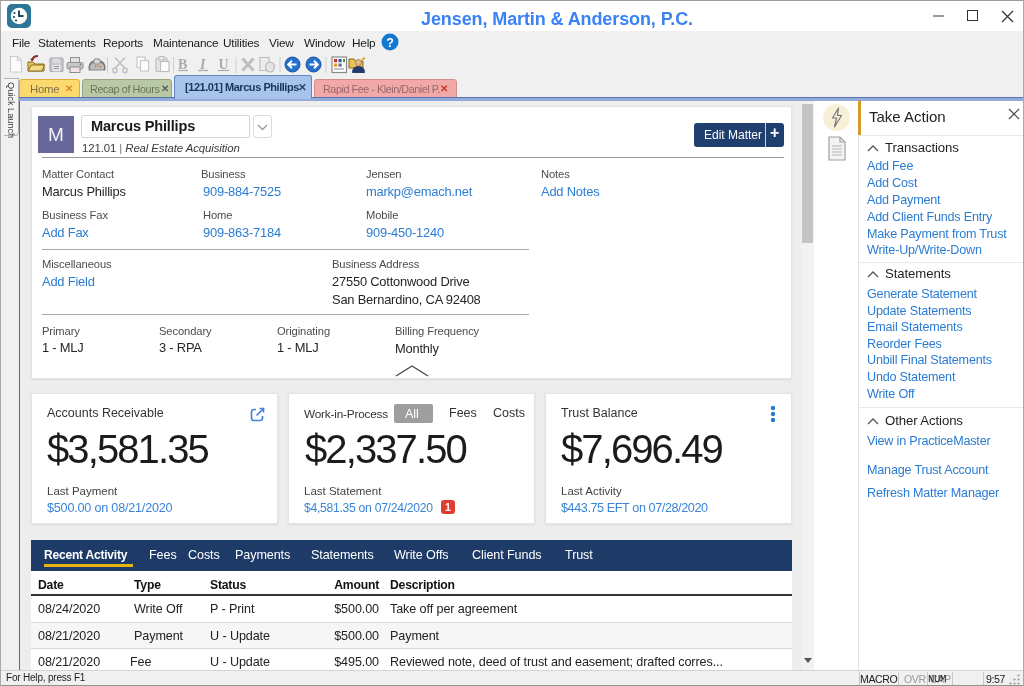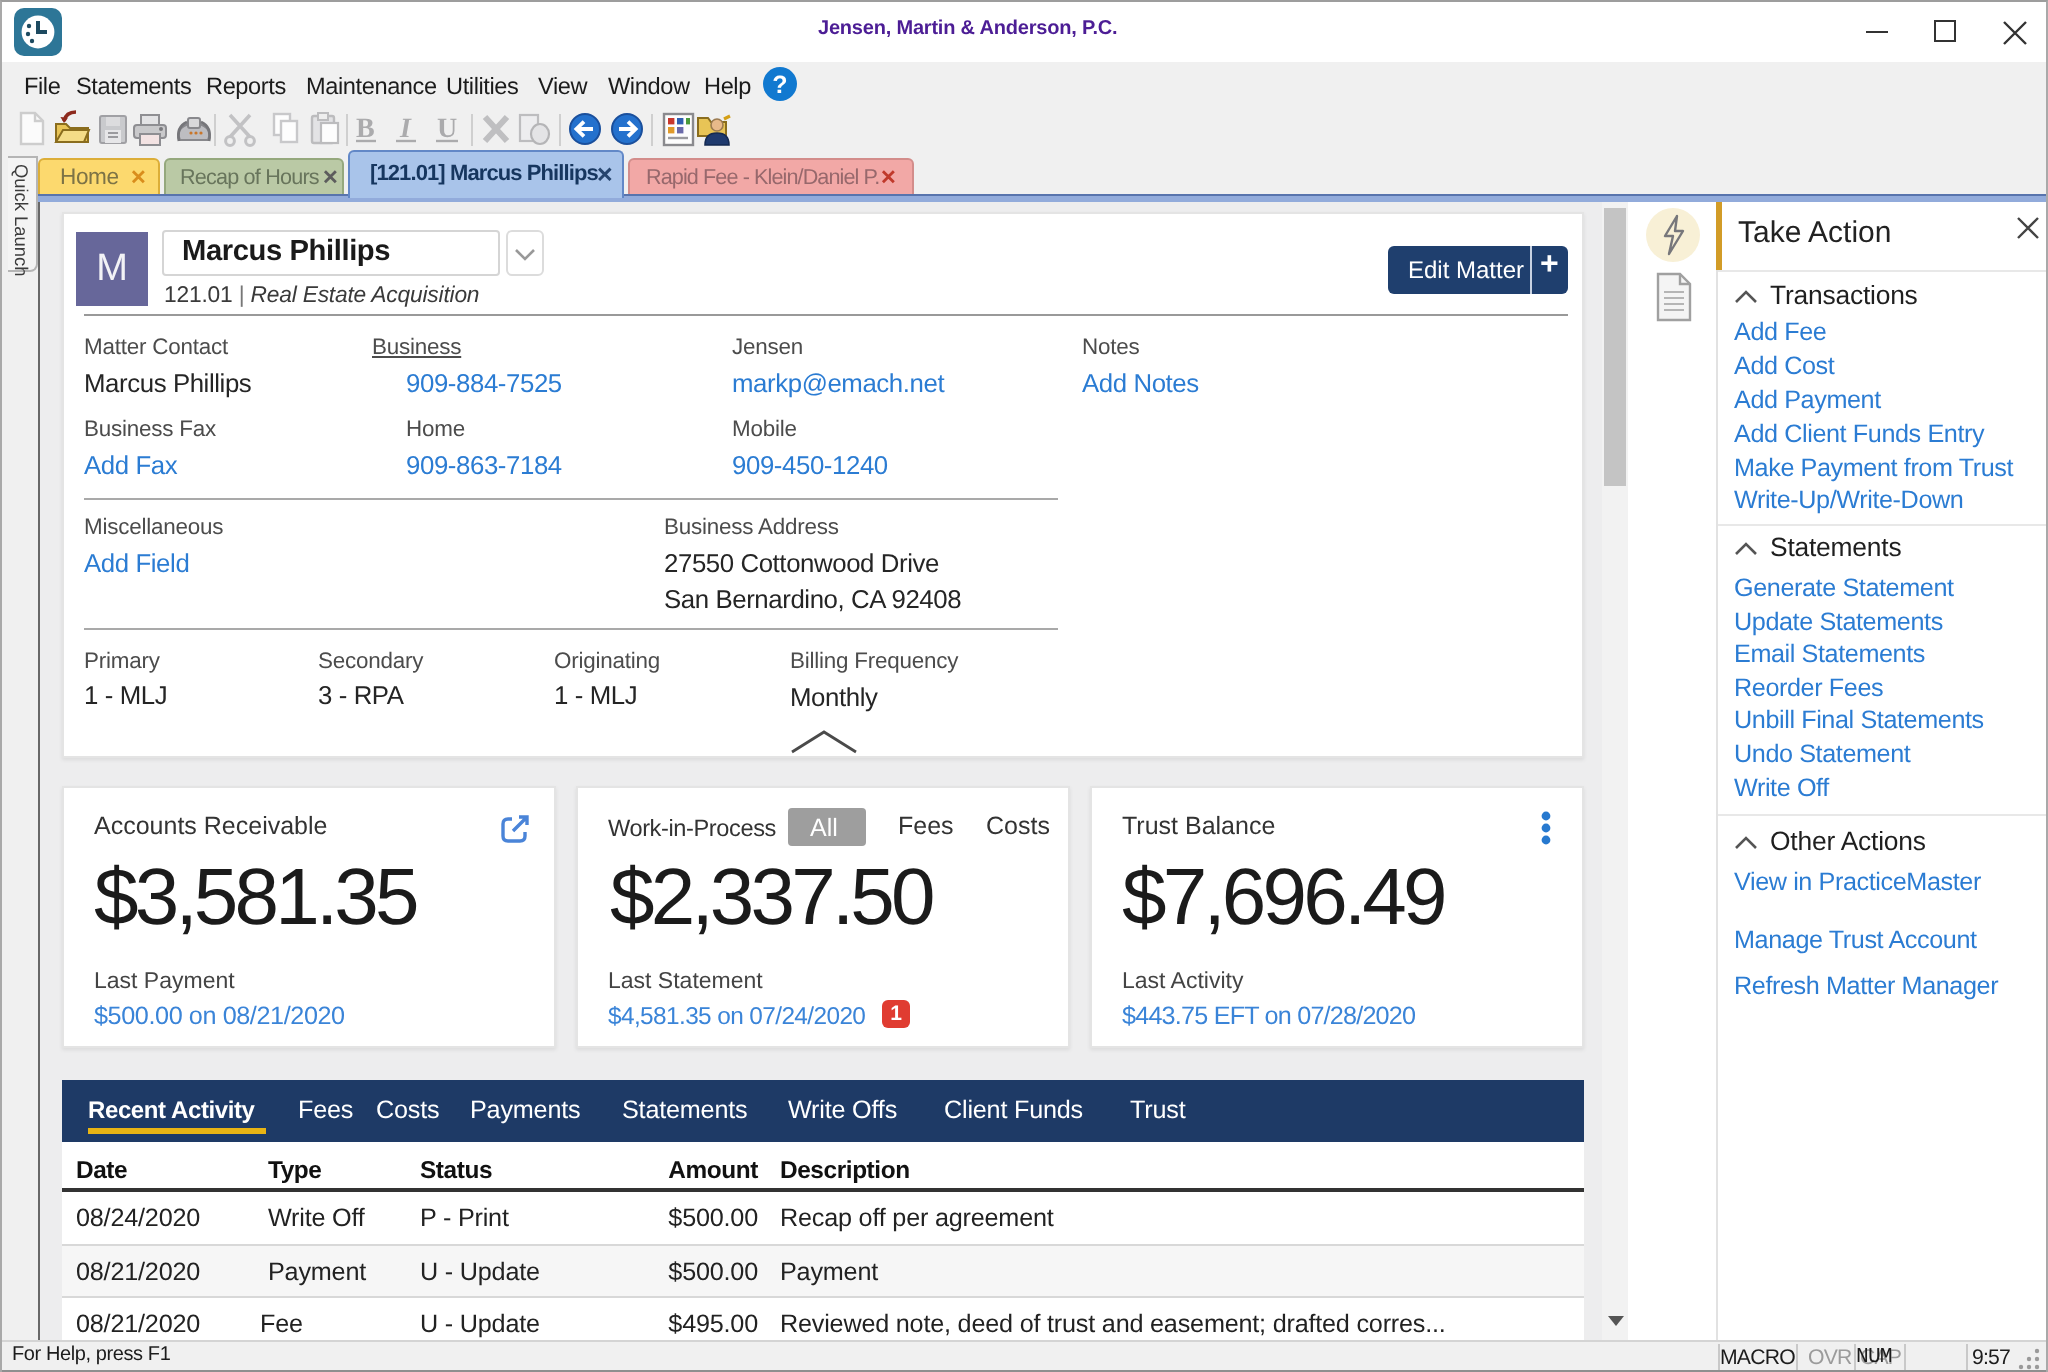--- a/index.html
+++ b/index.html
@@ -5,21 +5,21 @@
 * { margin:0; padding:0; box-sizing:border-box; }
 html,body { width:1024px; height:686px; overflow:hidden; }
 body { font-family:"Liberation Sans", sans-serif; background:#f0f0f0; position:relative;
        border-top:1px solid #9d9d9d; border-left:1px solid #a9a9a9; border-right:1px solid #a9a9a9; }
 .abs { position:absolute; }
 
 
 #titlebar { position:absolute; left:0; top:0; width:1022px; height:30px; background:#ffffff; }
 #appicon { position:absolute; left:6px; top:3px; width:24px; height:24px; background:#2d7697; border-radius:5px; }
 #title { position:absolute; left:33px; top:8px; font-size:12.2px; font-weight:bold; color:#1c1c1c; letter-spacing:-0.45px; }
-#firmname { position:absolute; left:408px; top:8px; font-size:10px; font-weight:bold; color:#4c1d95; letter-spacing:-0.1px; }
+#firmname { position:absolute; left:420px; top:8px; font-size:18px; font-weight:bold; color:#3b82f6; letter-spacing:-0.1px; }
 .winbtn { position:absolute; top:0; width:45px; height:30px; color:#333; }
 
 
 #menubar { position:absolute; left:1px; top:30px; width:1021px; height:23px; background:#f0f0f0; }
 .menuitem { position:absolute; top:5px; font-size:11.8px; color:#1b1b1b; letter-spacing:-0.2px; }
 
 
 #toolbar { position:absolute; left:1px; top:53px; width:1021px; height:21px; background:#f0f0f0; }
 
 
@@ -217,21 +217,21 @@
 <div class="abs" style="left:693px; top:122px; width:90px; height:24px; background:#1f3f6e; border-radius:3px;">
   <span style="position:absolute; left:10px; top:5px; font-size:12px; color:#fff;">Edit Matter</span>
   <div style="position:absolute; left:71px; top:0; width:1px; height:24px; background:#c8d2e2;"></div>
   <span style="position:absolute; left:76px; top:1px; font-size:16px; font-weight:bold; color:#fff;">+</span>
 </div>
 
 <div class="sep" style="left:41px; top:156px; width:742px;"></div>
 
 <span class="lbl" style="left:41px; top:167px;">Matter Contact</span>
 <span class="val" style="left:41px; top:183px;">Marcus Phillips</span>
-<span class="lbl" style="left:185px; top:167px;text-decoration:underline;">Business</span>
+<span class="lbl" style="left:200px; top:167px;">Business</span>
 <span class="lnk" style="left:202px; top:183px;">909-884-7525</span>
 <span class="lbl" style="left:365px; top:167px;">Jensen</span>
 <span class="lnk" style="left:365px; top:183px;">markp@emach.net</span>
 <span class="lbl" style="left:540px; top:167px;">Notes</span>
 <span class="lnk" style="left:540px; top:183px;">Add Notes</span>
 
 <span class="lbl" style="left:41px; top:208px;">Business Fax</span>
 <span class="lnk" style="left:41px; top:224px;">Add Fax</span>
 <span class="lbl" style="left:202px; top:208px;">Home</span>
 <span class="lnk" style="left:202px; top:224px;">909-863-7184</span>
@@ -312,21 +312,21 @@
   <span class="th" style="left:103px; top:7px;">Type</span>
   <span class="th" style="left:179px; top:7px;">Status</span>
   <span class="th" style="left:281px; top:7px; width:67px; text-align:right; display:inline-block;">Amount</span>
   <span class="th" style="left:359px; top:7px;">Description</span>
   <div style="position:absolute; left:0; top:23px; width:761px; height:2px; background:#333;"></div>
 
   <span class="td" style="left:7px; top:31px;">08/24/2020</span>
   <span class="td" style="left:103px; top:31px;">Write Off</span>
   <span class="td" style="left:179px; top:31px;">P - Print</span>
   <span class="td" style="left:0px; top:31px; width:348px; text-align:right; display:inline-block;">$500.00</span>
-  <span class="td" style="left:359px; top:31px;">Recap off per agreement</span>
+  <span class="td" style="left:359px; top:31px;">Take off per agreement</span>
   <div style="position:absolute; left:0; top:51px; width:761px; height:1px; background:#d8d8d8;"></div>
 
   <div style="position:absolute; left:0; top:52px; width:761px; height:26px; background:#f6f6f6;"></div>
   <span class="td" style="left:7px; top:58px;">08/21/2020</span>
   <span class="td" style="left:103px; top:58px;">Payment</span>
   <span class="td" style="left:179px; top:58px;">U - Update</span>
   <span class="td" style="left:0px; top:58px; width:348px; text-align:right; display:inline-block;">$500.00</span>
   <span class="td" style="left:359px; top:58px;">Payment</span>
   <div style="position:absolute; left:0; top:77px; width:761px; height:1px; background:#d8d8d8;"></div>
 

